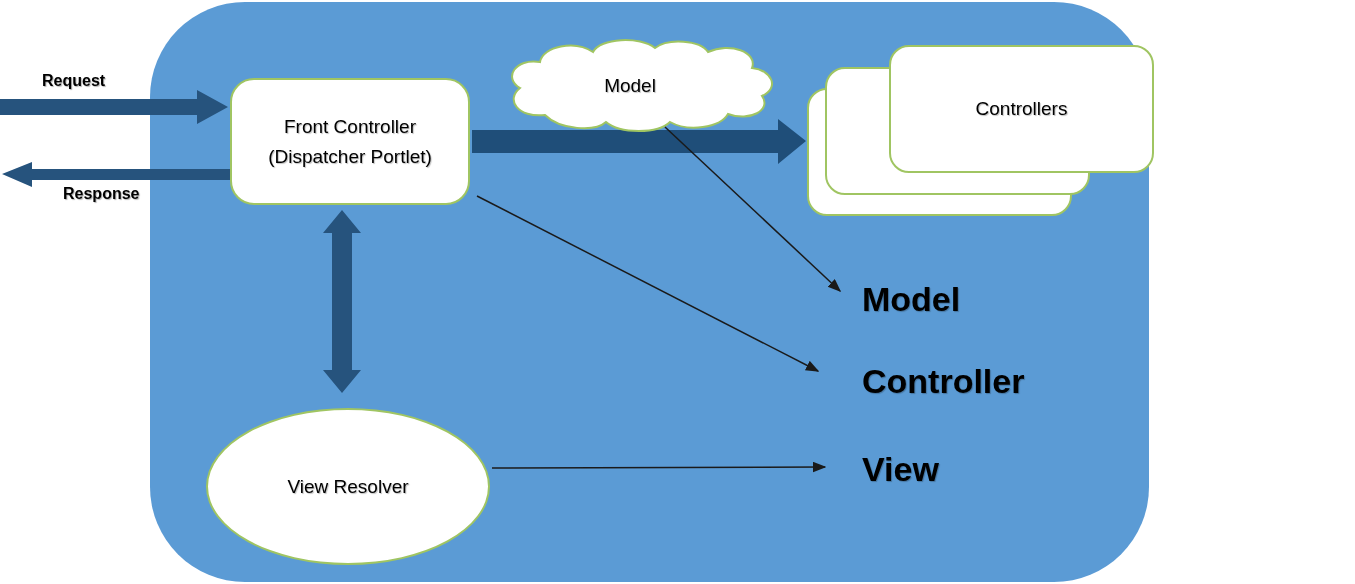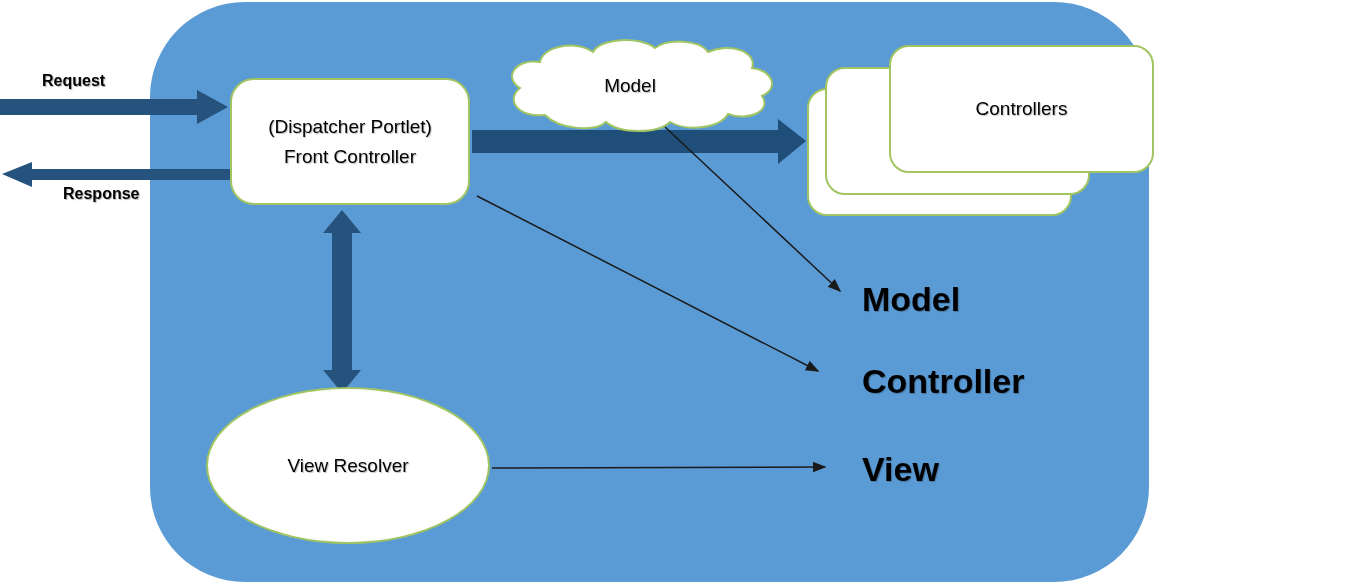--- a/index.html
+++ b/index.html
@@ -35,21 +35,21 @@
     font-size:19px;
     color:#000;
     text-shadow:1px 1px 1px rgba(0,0,0,0.25);
     line-height:1.55;
   }
   .fc-box   { left:230px; top:78px;  width:240px; height:127px; border-radius:24px; flex-direction:column; }
   .card     { width:265px; height:128px; border-radius:20px; }
   .card-back  { left:807px; top:88px; }
   .card-mid   { left:825px; top:67px; }
   .card-front { left:889px; top:45px; }
-  .ellipse  { left:206px; top:387px; width:284px; height:157px; border-radius:50%;justify-content:center; }
+  .ellipse  { left:206px; top:408px; width:284px; height:157px; border-radius:50%;justify-content:center; }
   .cloud-label {
     position:absolute; left:560px; top:71px; width:140px;
     text-align:center;
   }
   .io-label {
     position:absolute;
     font-size:16px; font-weight:bold;
     text-shadow:1px 1px 1px rgba(0,0,0,0.3);
   }
   .req-label { left:42px; top:72px; }
@@ -100,22 +100,22 @@
 
     <line x1="665" y1="127" x2="840" y2="291" stroke="#1a1a1a" stroke-width="1.5" marker-end="url(#arrhead)"></line>
     <line x1="477" y1="196" x2="818" y2="371" stroke="#1a1a1a" stroke-width="1.5" marker-end="url(#arrhead)"></line>
     <line x1="492" y1="468" x2="825" y2="467" stroke="#1a1a1a" stroke-width="1.5" marker-end="url(#arrhead)"></line>
   </svg>
 
   <div class="io-label req-label">Request</div>
   <div class="io-label res-label">Response</div>
 
   <div class="shape fc-box">
+    <div class="node-text">Front Controller</div>
     <div class="node-text">(Dispatcher Portlet)</div>
-    <div class="node-text">Front Controller</div>
   </div>
 
   <div class="cloud-label node-text">Model</div>
 
   <div class="shape card card-back"></div>
   <div class="shape card card-mid"></div>
   <div class="shape card card-front">
     <span class="node-text">Controllers</span>
   </div>
 

